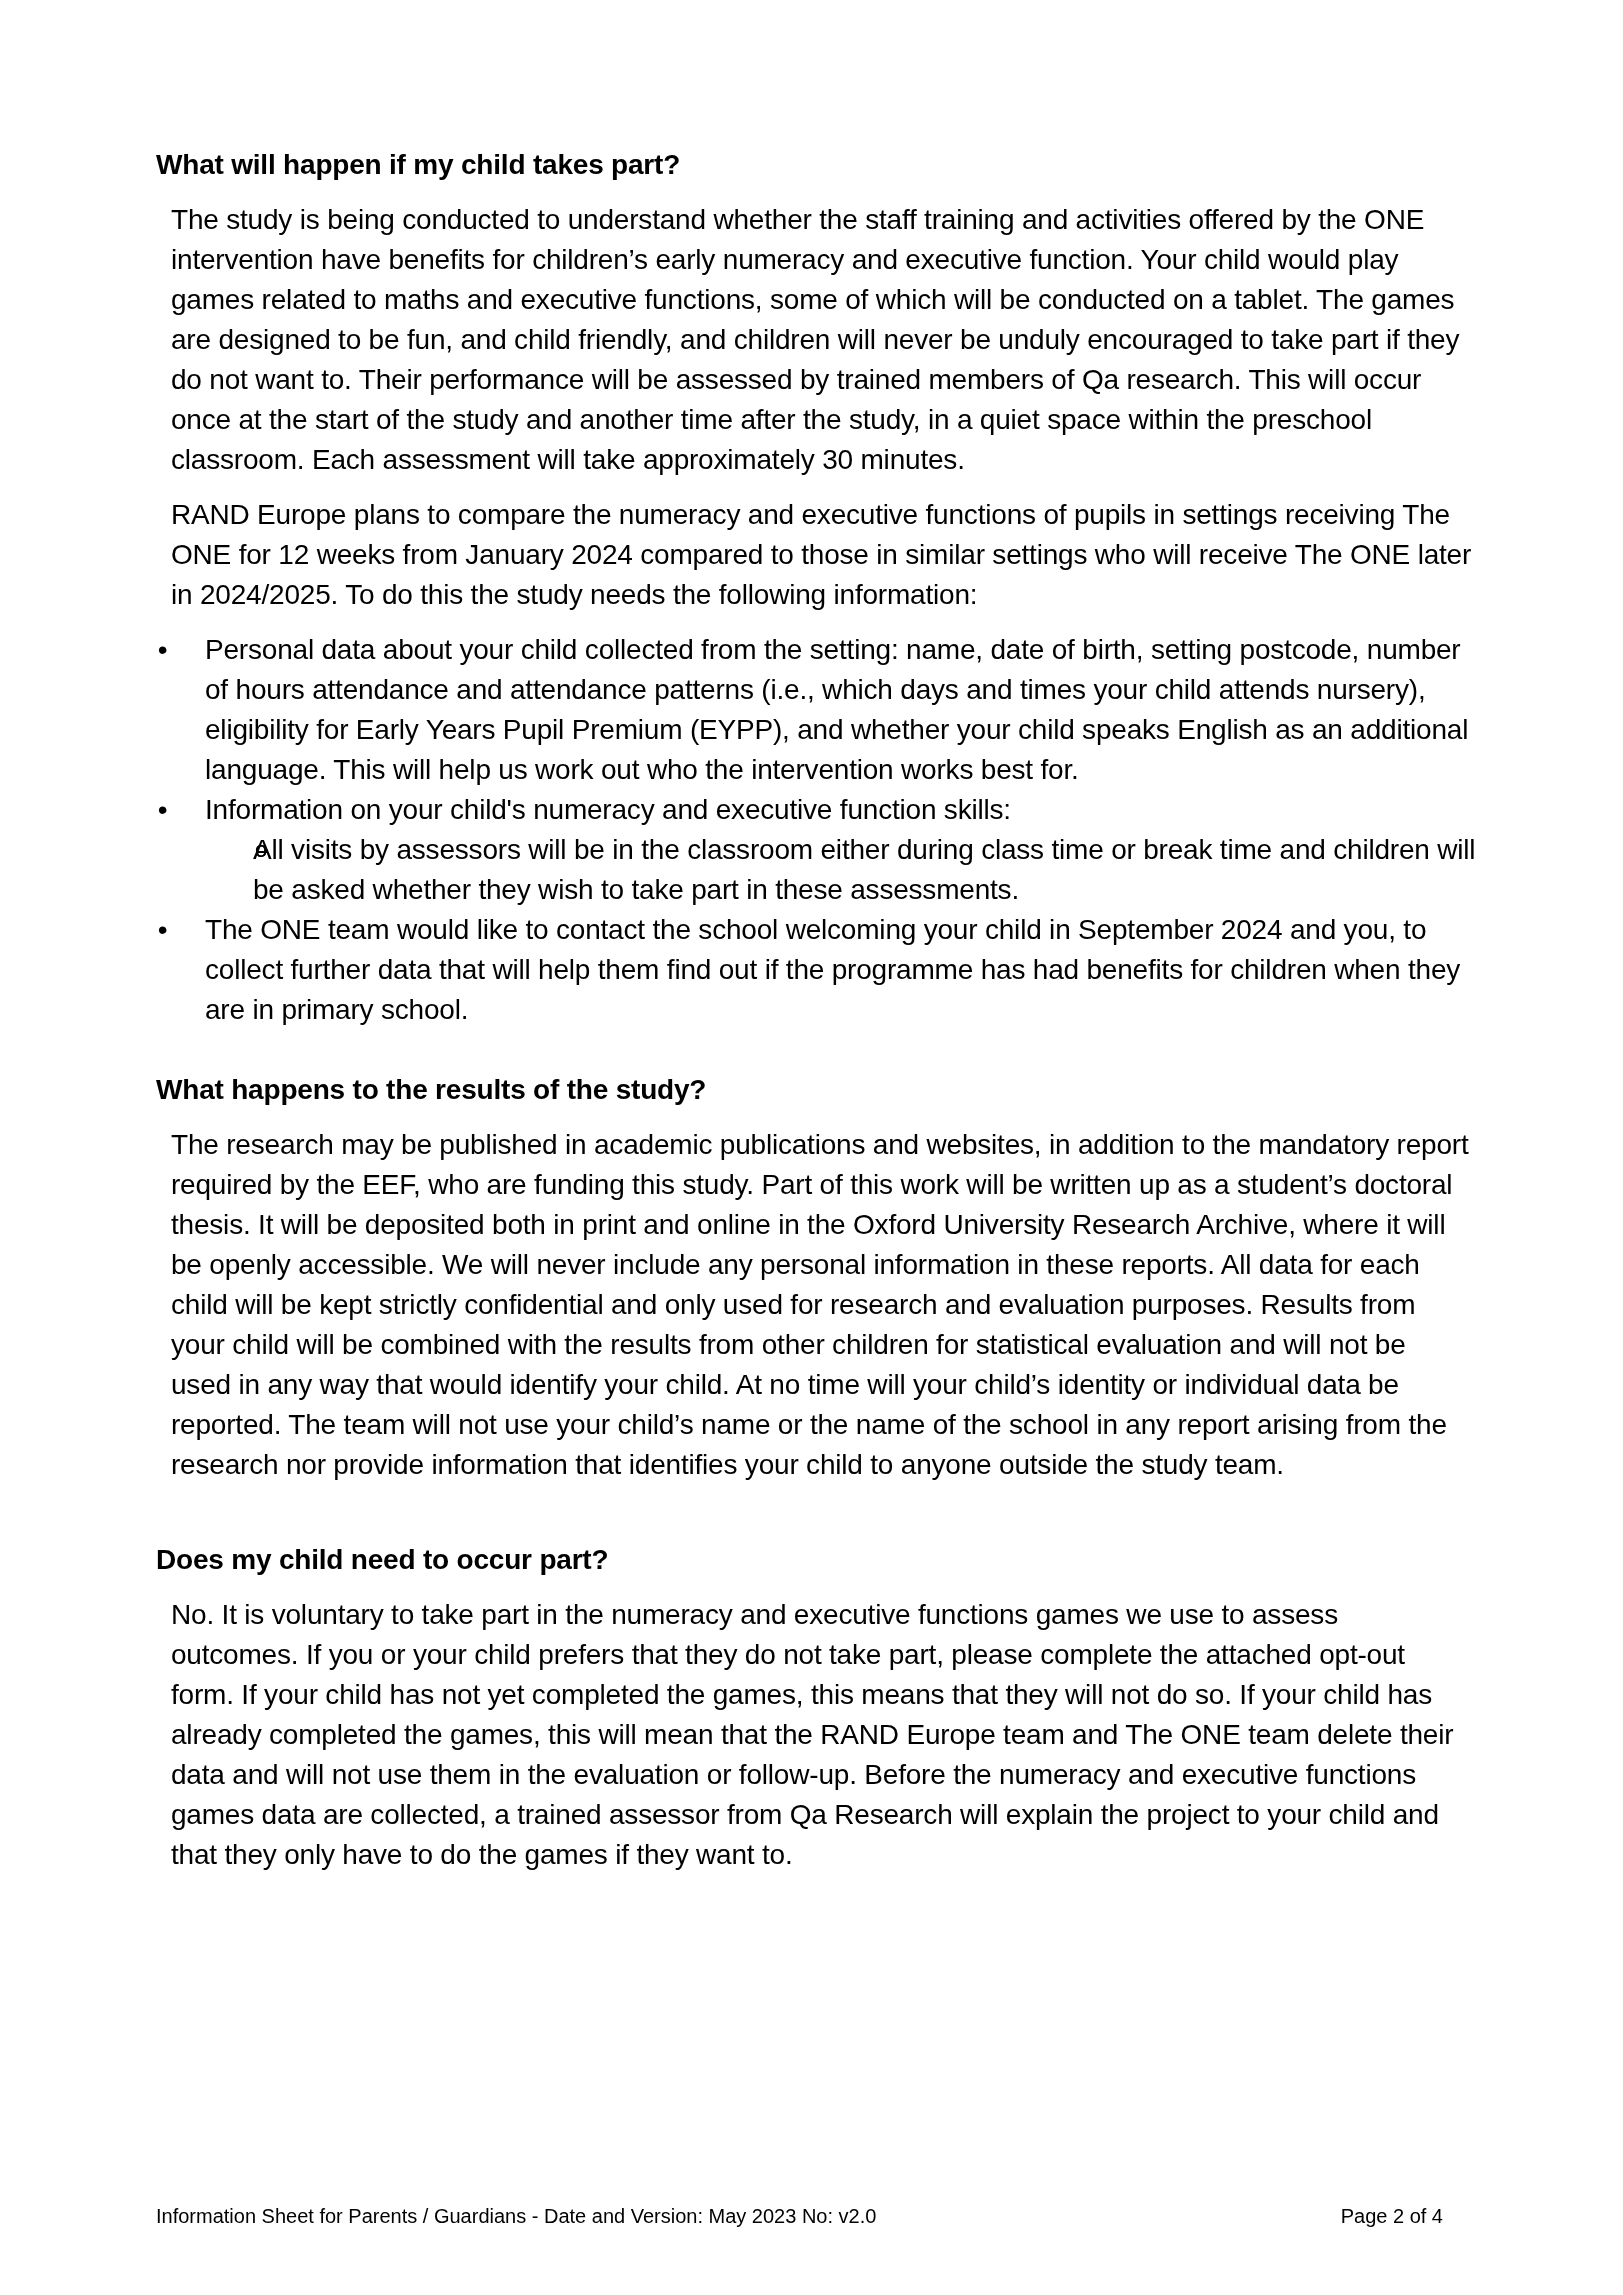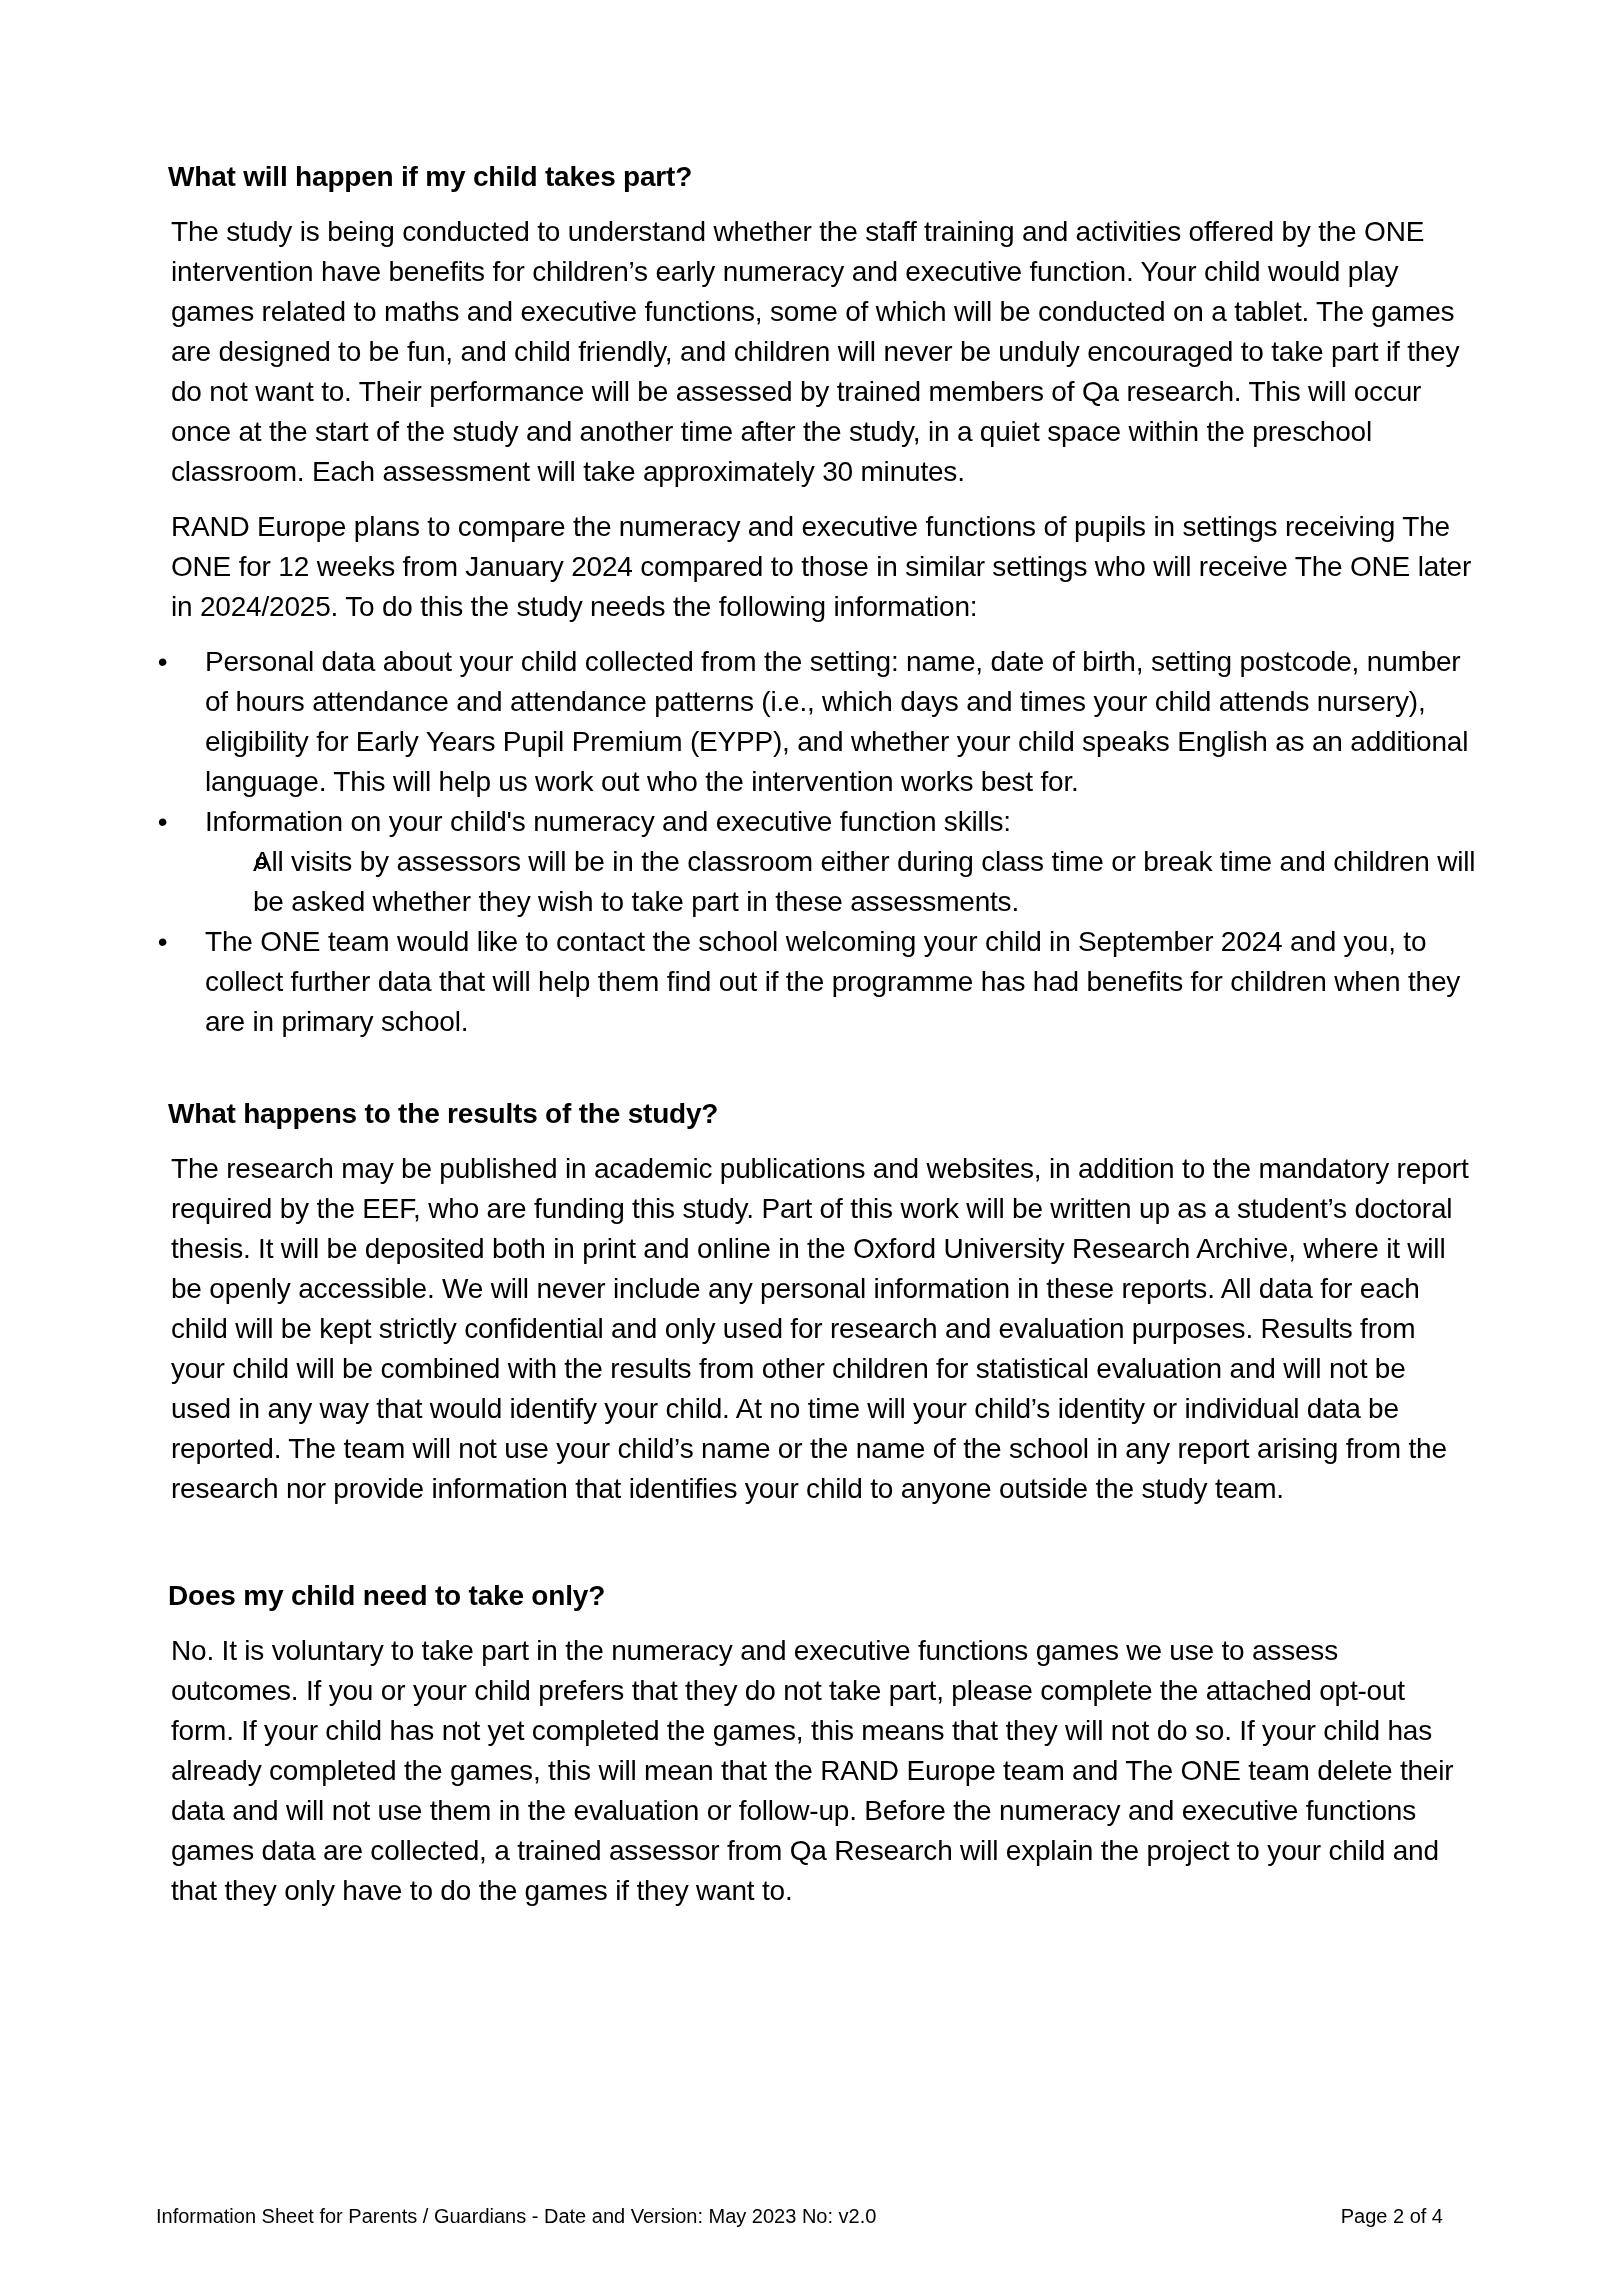--- a/index.html
+++ b/index.html
@@ -3,21 +3,21 @@
 <meta charset="utf-8">
 <style>
   html, body { margin: 0; padding: 0; background: #ffffff; }
   body { width: 1623px; height: 2295px; position: relative; overflow: hidden; }
   .page {
     position: absolute; left: 156px; top: 145px; width: 1331px;
     font-family: "Liberation Sans", "DejaVu Sans", sans-serif;
     font-size: 28px; line-height: 40px; color: #000000;
     letter-spacing: -0.2px;
   }
-  .h { font-weight: bold; margin: 12px; }
+  .h { font-weight: bold; margin: 0; }
   p { margin: 15px; }
   .gap { height: 40px; }
   ul.l1 { list-style: none; margin: 0; padding: 0; }
   ul.l1 > li { position: relative; padding-left: 49px; }
   ul.l1 > li > .bul { position: absolute; left: 0; top: 0; width: 13px; text-align: center; }
   ul.l2 { list-style: none; margin: 0; padding: 0; }
   ul.l2 > li { position: relative; padding-left: 97px; margin-left: -49px; }
   ul.l2 > li > .bul2 { position: absolute; left: 99px; top: 0; font-size: 22px; }
   .footer {
     position: absolute; left: 156px; top: 2205px; width: 1287px;
@@ -62,21 +62,21 @@
   <div class="gap"></div>
 
   <section>
     <p class="h">What happens to the results of the study?</p>
     <p>The research may be published in academic publications and websites, in addition to the mandatory report required by the EEF, who are funding this study. Part of this work will be written up as a student’s doctoral thesis. It will be deposited both in print and online in the Oxford University Research Archive, where it will be openly accessible. We will never include any personal information in these reports. All data for each child will be kept strictly confidential and only used for research and evaluation purposes.  Results from your child will be combined with the results from other children for statistical evaluation and will not be used in any way that would identify your child.  At no time will your child’s identity or individual data be reported. The team will not use your child’s name or the name of the school in any report arising from the research nor provide information that identifies your child to anyone outside the study team.</p>
   </section>
 
   <div class="gap"></div>
 
   <section>
-    <p class="h">Does my child need to take only?</p>
+    <p class="h">Does my child need to occur part?</p>
     <p>No. It is voluntary to take part in the numeracy and executive functions games we use to assess outcomes. If you or your child prefers that they do not take part, please complete the attached opt-out form. If your child has not yet completed the games, this means that they will not do so. If your child has already completed the games, this will mean that the RAND Europe team and The ONE team delete their data and will not use them in the evaluation or follow-up. Before the numeracy and executive functions games data are collected, a trained assessor from Qa Research will explain the project to your child and that they only have to do the games if they want to.</p>
   </section>
 
 </div>
 
 <div class="footer">
   <span>Information Sheet for Parents / Guardians - Date and Version: May 2023 No: v2.0</span>
   <span>Page 2 of 4</span>
 </div>
 

